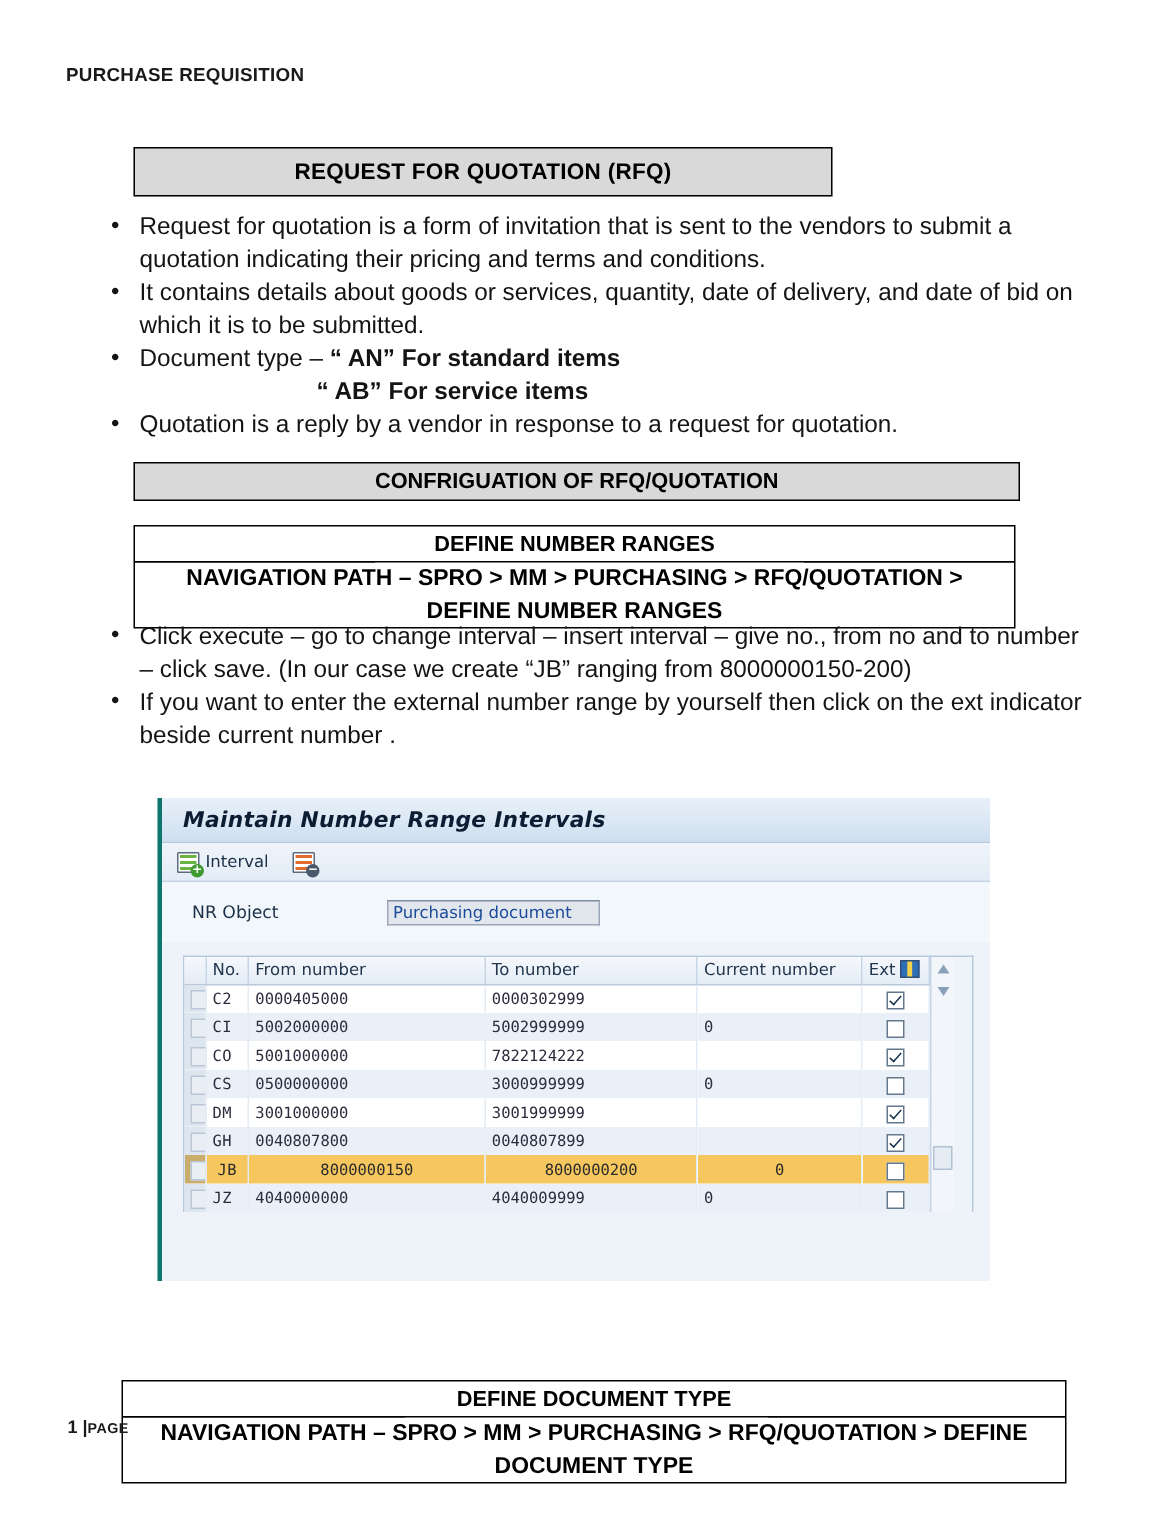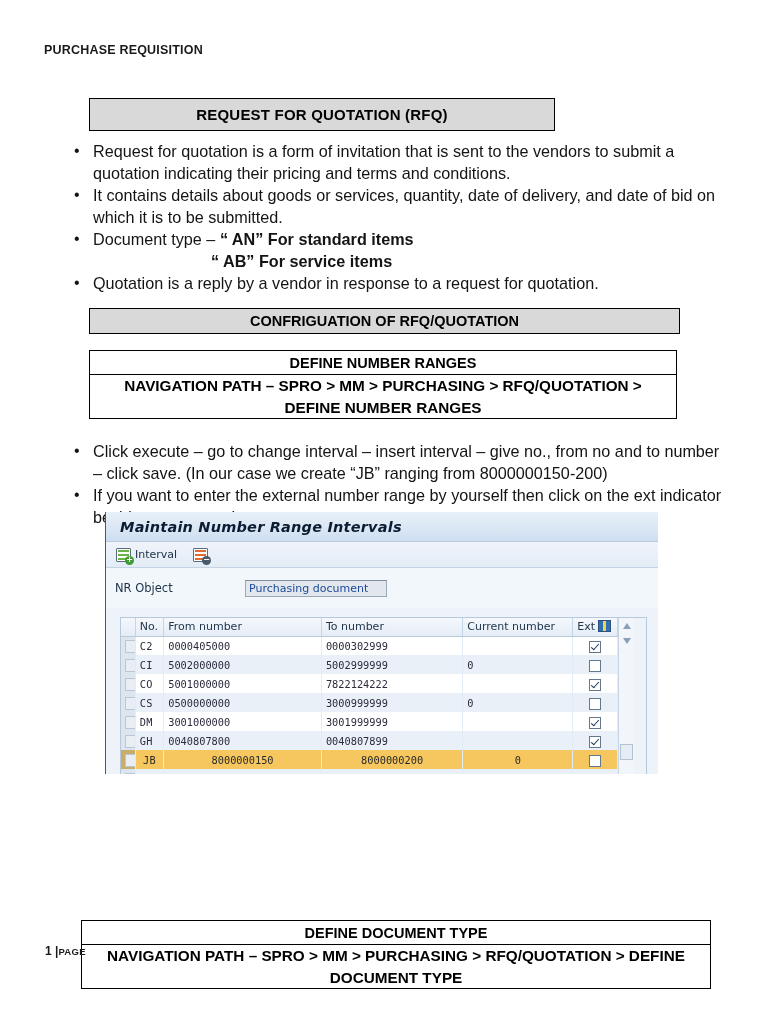--- a/index.html
+++ b/index.html
@@ -87,21 +87,20 @@
 
   .list-intro {
     left: 66px;
     top: 141px;
     width: 660px;
   }
   .list-after-nav {
     left: 66px;
     top: 414px;
     width: 662px;
-    margin-top: 27px;
   }
 
   .doc-type-sub {
     display: block;
     padding-left: 118px;
     font-weight: bold;
   }
   b.tight { font-weight: bold; }
 
   
@@ -169,29 +168,29 @@
   }
   .page-footer .pg-word {
     font-size: 9.5px;
     letter-spacing: 0.3px;
   }
 
   
   .sap {
     position: absolute;
     left: 105px;
-    top: 512px;
+    top: 532px;
     width: 552px;
-    height: 262px;
+    height: 322px;
     background: #eef3f9;
     font-family: "DejaVu Sans", sans-serif;
     font-size: 11px;
     color: #20364d;
     overflow: hidden;
-    border-left: 1px solid #0f766e;
+    border-left: 3px solid #0f766e;
   }
   .sap-titlebar {
     height: 30px;
     background: linear-gradient(to bottom, #e8f0f9 0%, #dbe7f4 55%, #cddef0 100%);
     border-bottom: 1px solid #b9cbdf;
     display: flex;
     align-items: center;
     padding-left: 14px;
     box-sizing: border-box;
   }
@@ -257,20 +256,21 @@
     background: #f2f7fc;
     display: flex;
     align-items: center;
     padding-left: 9px;
     box-sizing: border-box;
   }
   .sap-form .field-label {
     width: 130px;
     font-size: 11.5px;
     color: #1b2f47;
+    margin-left: 11px;
   }
   .nr-input {
     width: 142px;
     height: 17px;
     box-sizing: border-box;
     background: #e2e7ee;
     border: 1px solid #9aa8b8;
     border-top-color: #7d8d9e;
     color: #1a4a99;
     font-size: 11px;

